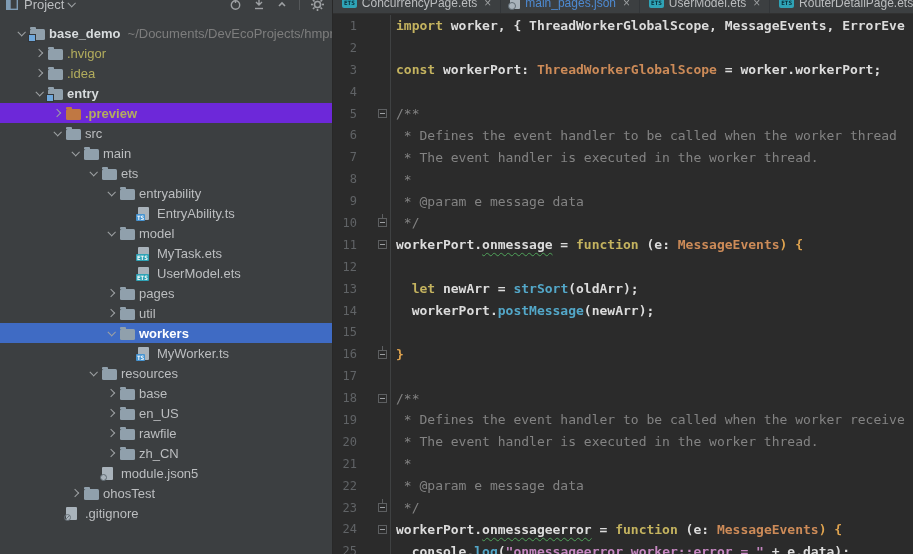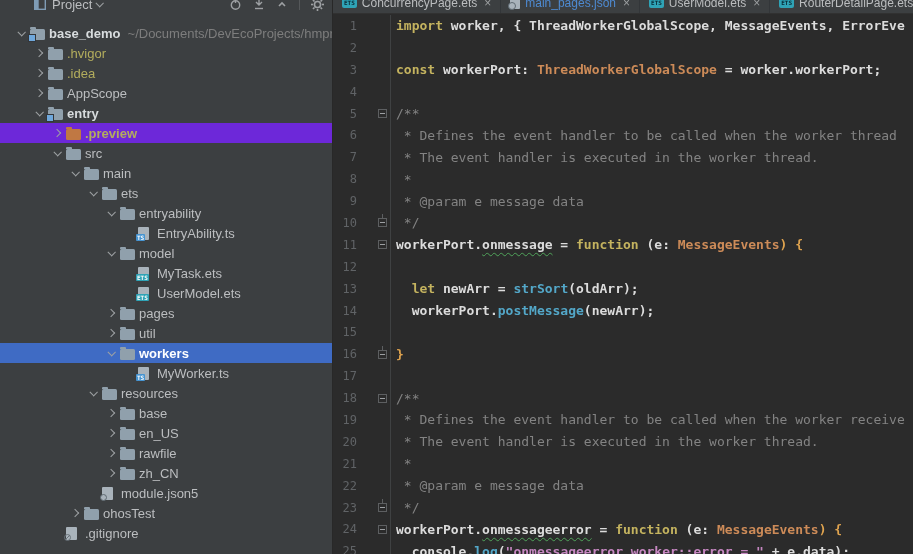--- a/index.html
+++ b/index.html
@@ -1,21 +1,21 @@
 <!DOCTYPE html>
 <html><head>
 <meta charset="utf-8">
 <style>
   * { margin:0; padding:0; box-sizing:border-box; }
   body { background:#1e1e1e; font-family:"Liberation Sans", sans-serif; }
   .app { position:relative; width:913px; height:554px; overflow:hidden; background:#2b2b2b; }
 
   
   .panel { position:absolute; left:0; top:0; width:332px; height:554px; background:#3c3f41; overflow:hidden; }
-  .ptoolbar { height:14px; overflow:hidden; position:relative;margin-left:28px; }
+  .ptoolbar { height:14px; overflow:hidden; position:relative; }
   .ptoolbar-inner { display:flex; align-items:center; height:22px; margin-top:-7px; padding:0 8px 0 6px; color:#bcbec0; font-size:13px; }
   .ptoolbar-title { margin:0 4px 0 6px; }
   .ptoolbar-spacer { flex:1; }
   .tbicons { display:flex; align-items:center; gap:11px; }
   .tbdivider { width:1px; height:11px; background:#55585a; }
   .chev { width:6px; height:6px; border-right:1.6px solid #9da0a3; border-bottom:1.6px solid #9da0a3; display:inline-block; }
   .chev.open { transform:rotate(45deg) translateY(-1px); }
   .chev.closed { transform:rotate(-45deg); }
   .chev-slot { width:18px; min-width:18px; display:flex; justify-content:center; align-items:center; }
 
@@ -149,30 +149,20 @@
         </div>
         <div class="tree-row">
           <span style="display: inline-block; width: 30px; min-width: 30px;"></span>
           <span class="chev-slot">
             <span class="chev closed"></span>
           </span>
           <span class="icon-slot">
             <span class="icon-folder"></span>
           </span>
           <span class="lbl-olive">.idea</span>
-        </div>
-        <div class="tree-row">
-          <span style="display: inline-block; width: 30px; min-width: 30px;"></span>
-          <span class="chev-slot">
-            <span class="chev closed"></span>
-          </span>
-          <span class="icon-slot">
-            <span class="icon-folder"></span>
-          </span>
-          <span class="">AppScope</span>
         </div>
         <div class="tree-row">
           <span style="display: inline-block; width: 30px; min-width: 30px;"></span>
           <span class="chev-slot">
             <span class="chev open"></span>
           </span>
           <span class="icon-slot">
             <span class="icon-folder mod"></span>
           </span>
           <span class="lbl-bold">entry</span>

